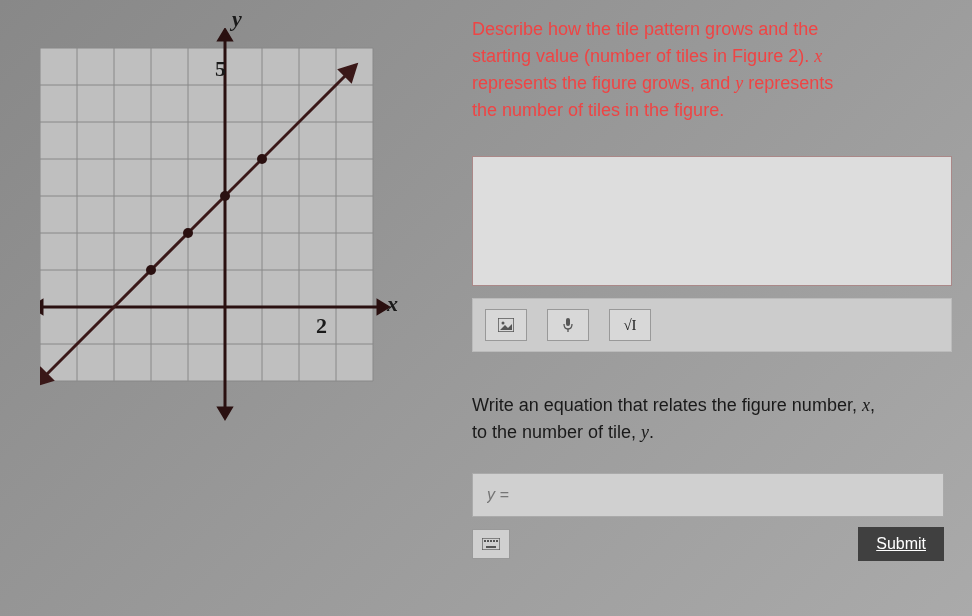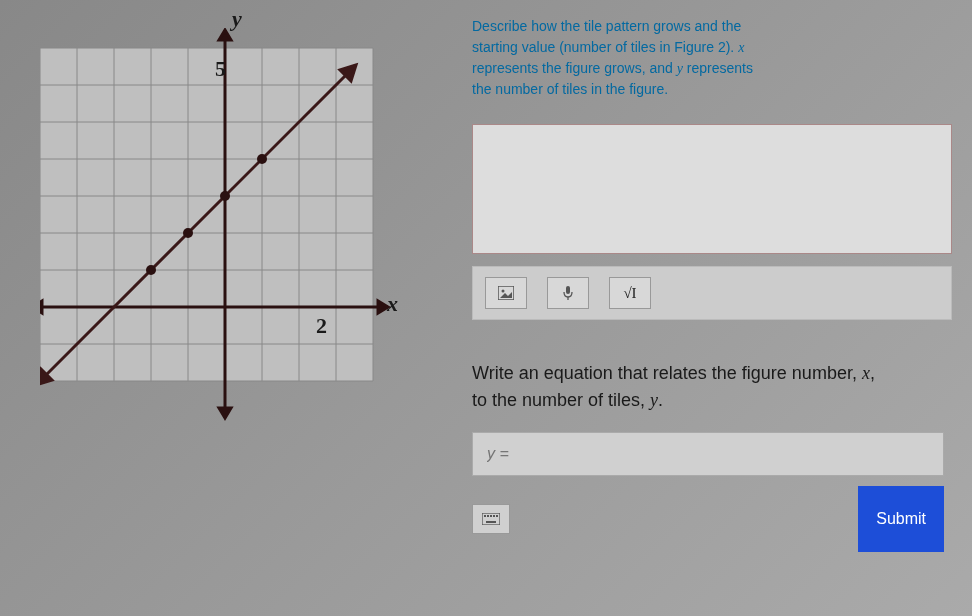--- a/index.html
+++ b/index.html
@@ -36,24 +36,24 @@
       font-size: 22px; font-weight: bold;
       font-family: 'Times New Roman', serif;
     }
     .tick-2 {
       position: absolute;
       top: 305px; left: 296px;
       font-size: 22px; font-weight: bold;
       font-family: 'Times New Roman', serif;
     }
     .prompt-text {
-      font-size: 14px;
+      font-size: 18px;
       line-height: 1.5;
-      color: #0369a1;
-      margin-bottom: 24px;
+      color: #ef4444;
+      margin-bottom: 32px;
     }
     .italic-var { font-style: italic; font-family: 'Times New Roman', serif; }
     .answer-box {
       background: #ddd;
       border: 1px solid #a88;
       padding: 8px 12px;
       height: 130px;
       margin-bottom: 8px;
       font-size: 16px;
       color: #555;
@@ -75,21 +75,21 @@
       border: 1px solid #999;
       background: #d8d8d8;
       display: flex; align-items: center; justify-content: center;
       font-size: 14px;
       cursor: pointer;
     }
     .prompt-text-2 {
       font-size: 18px;
       line-height: 1.5;
       color: #1a1a1a;
-      margin-bottom: 18px;
+      margin-bottom: 27px;
     }
     .equation-box {
       background: #d0d0d0;
       border: 1px solid #aaa;
       padding: 10px 14px;
       height: 44px;
       margin-bottom: 10px;
       font-size: 16px;
       color: #777;
       font-style: italic;
@@ -103,26 +103,27 @@
       width: 472px;
     }
     .small-tool {
       width: 38px; height: 30px;
       border: 1px solid #999;
       background: #d0d0d0;
       display: flex; align-items: center; justify-content: center;
       cursor: pointer;
     }
     .submit-btn {
-      background: #1d4ed8;
+      background: #404040;
       color: #fff;
       border: none;
-      padding: 24px 18px;
+      padding: 8px 18px;
       font-size: 16px;
       cursor: pointer;
+      text-decoration: underline;
     }
     svg.graph { position: absolute; top: 20px; left: 20px; }
   </style>
 </head>
 <body>
 
 <div class="container">
   <div class="left-panel">
     <div class="graph-area">
       <svg class="graph" width="360" height="400">
@@ -208,21 +209,21 @@
             <line x1="6" y1="12" x2="6" y2="15" stroke="#555" stroke-width="1.3"></line>
           </svg>
       </div>
       <div class="tool-btn">
         <span style="font-family:serif;font-size:15px;">√I</span>
       </div>
     </div>
 
     <div class="prompt-text-2">
       <span>Write an equation that relates the figure number, </span><span class="italic-var">x</span><span>,</span><br>
-      <span>to the number of tiles, </span><span class="italic-var">y</span><span>.</span>
+      <span>to the number of tile, </span><span class="italic-var">y</span><span>.</span>
     </div>
 
     <input class="equation-box" placeholder="y =" style="">
 
     <div class="bottom-row">
       <div class="small-tool">
         <svg width="18" height="12">
             <rect x="0" y="0" width="18" height="12" fill="none" stroke="#555" stroke-width="1.3"></rect>
             <rect x="2" y="2" width="2" height="2" fill="#555"></rect>
             <rect x="5" y="2" width="2" height="2" fill="#555"></rect>

